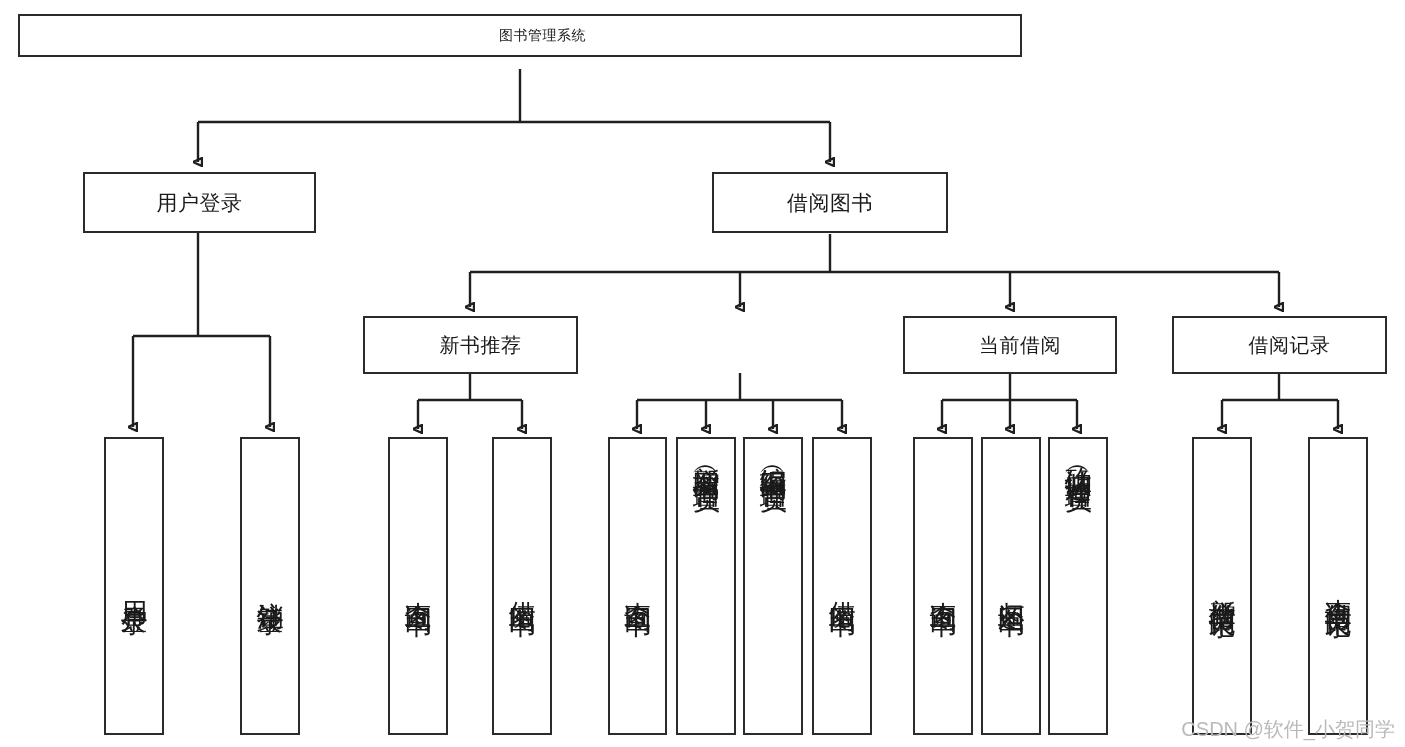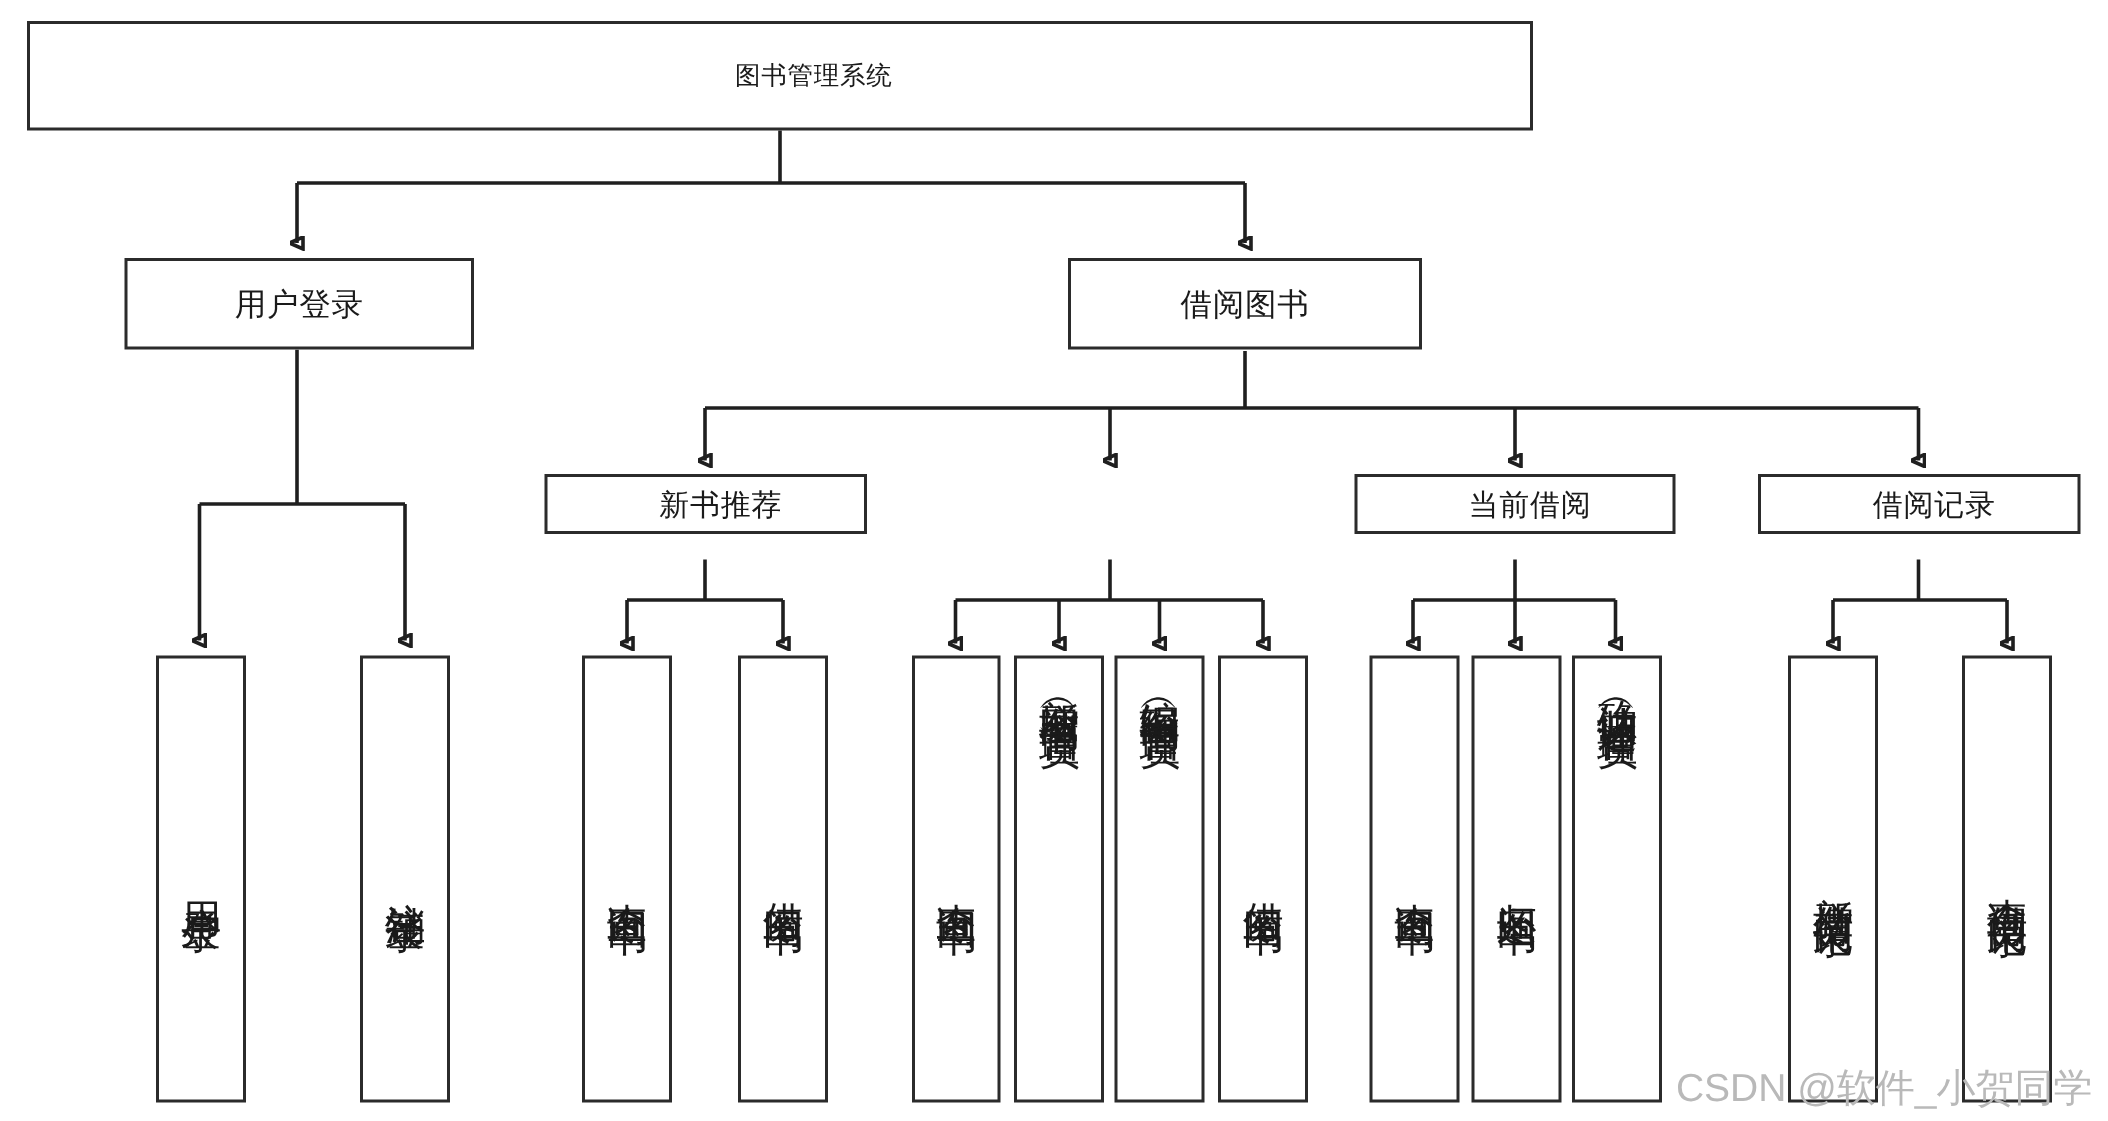--- a/index.html
+++ b/index.html
@@ -46,32 +46,32 @@
   .node .label {
     display: block;
     white-space: nowrap;
     letter-spacing: 0.5px;
   }
   
   .node-root {
     left: 18px;
     top: 14px;
     width: 1004px;
-    height: 73px;
-    font-size: 17px;
+    height: 43px;
+    font-size: 14px;
     padding-left: 45px;
   }
   
   .node-l2 {
     height: 61px;
     font-size: 21px;
   }
   
   .node-l3 {
-    height: 40px;
+    height: 58px;
     font-size: 20px;
     padding-left: 20px;
   }
   
   .node-leaf {
     top: 437px;
     height: 298px;
     align-items: flex-start;
     justify-content: center;
     padding-top: 6px;
@@ -87,21 +87,21 @@
   
   .leaf-mid {
     align-items: center;
     padding-top: 0;
   }
   
   #watermark {
     position: absolute;
     right: 10px;
     bottom: 4px;
-    font-size: 26px;
+    font-size: 20px;
     color: #b9b9b9;
     white-space: nowrap;
     font-family: "Liberation Sans", "DejaVu Sans", sans-serif;
   }
 </style>
 </head>
 <body>
 
 <div id="canvas">
 

